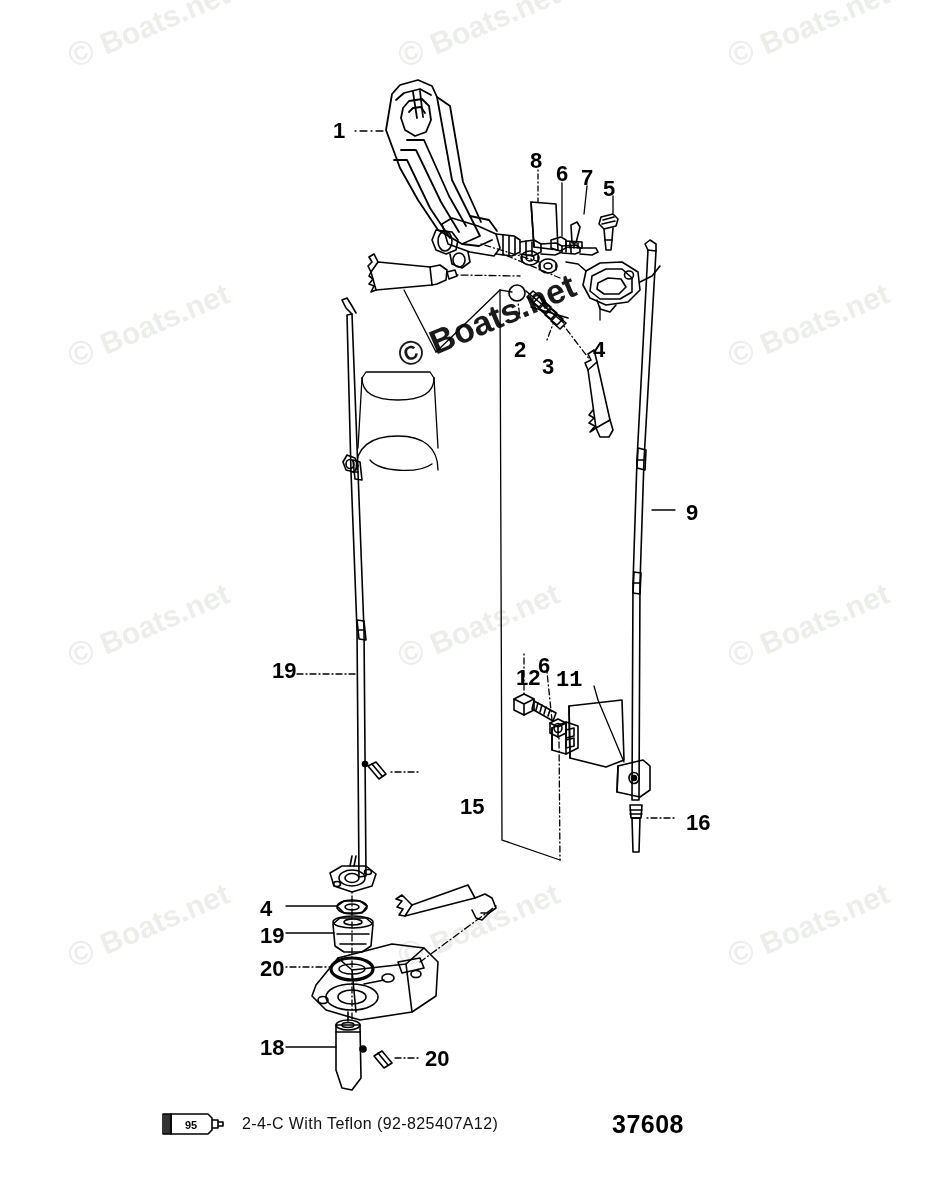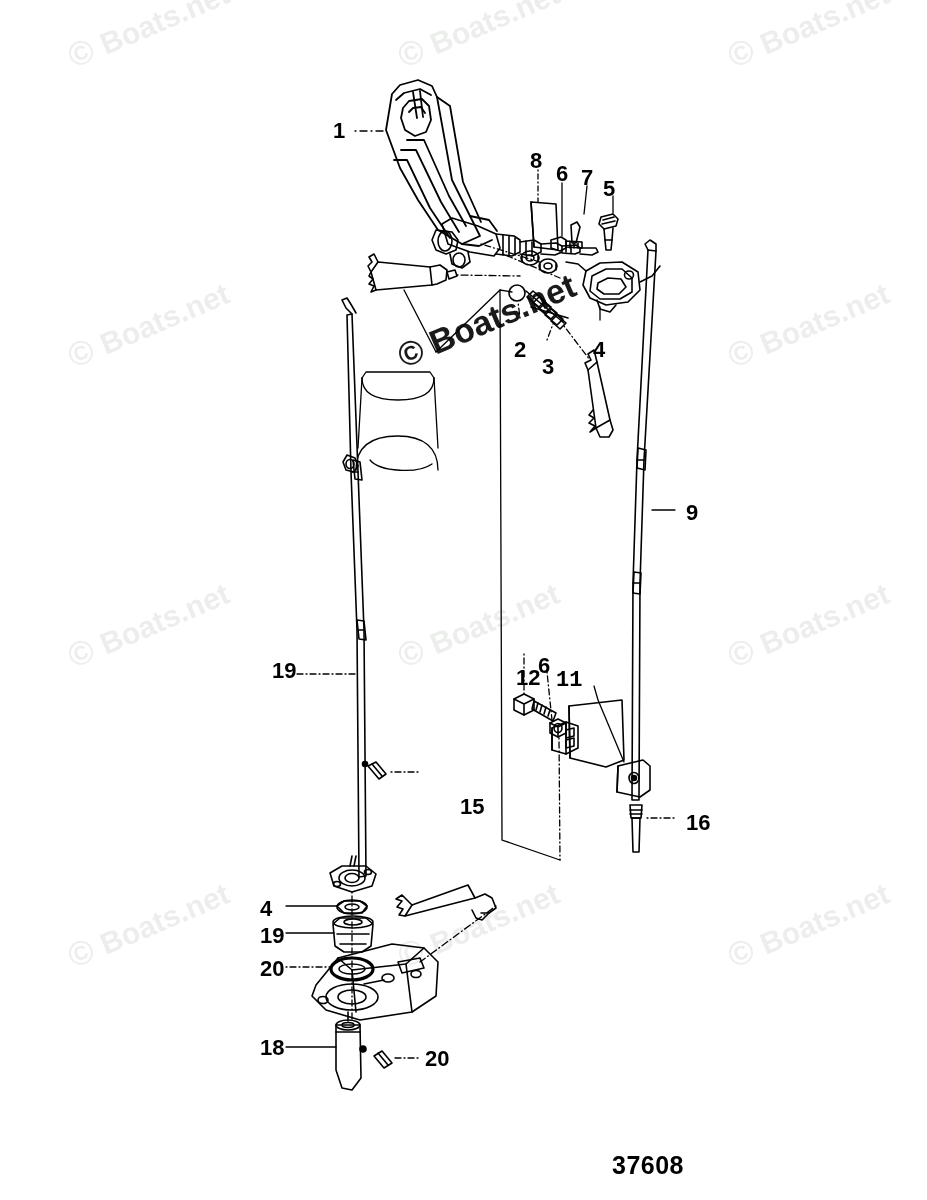--- a/index.html
+++ b/index.html
@@ -46,21 +46,21 @@
   
   #legend{
     position:absolute;left:160px;top:1108px;z-index:20;
     display:flex;align-items:center;gap:10px;
   }
   #legend-text{
     font-family:"Liberation Sans", sans-serif;
     font-size:16px;letter-spacing:.4px;color:#111;white-space:nowrap;
   }
   #partno{
-    position:absolute;left:612px;top:1151px;z-index:20;
+    position:absolute;left:612px;top:1110px;z-index:20;
     font-family:"Liberation Sans", sans-serif;
     font-weight:700;font-size:25px;letter-spacing:.5px;color:#000;
   }
 </style>
 </head>
 <body>
 
 <div id="page">
 
   <div class="wm-layer" id="wm-layer">
@@ -365,15 +365,28 @@
       <div class="lbl" style="left: 538px; top: 655px;">6</div>
       <div class="lbl" style="left: 272px; top: 660px;">19</div>
       <div class="lbl" style="left: 427px; top: 796px; margin-left: 33px;">15</div>
       <div class="lbl" style="left: 260px; top: 898px;">4</div>
       <div class="lbl" style="left: 260px; top: 925px;">19</div>
       <div class="lbl" style="left: 260px; top: 958px;">20</div>
       <div class="lbl" style="left: 260px; top: 1037px;">18</div>
       <div class="lbl" style="left: 425px; top: 1048px; text-align: center;">20</div>
     </div>
 
+  <div id="legend">
+    <svg width="72" height="32" viewBox="0 0 72 32">
+      <g fill="none" stroke="#000" stroke-width="1.6" stroke-linejoin="round">
+        <rect x="3" y="6" width="8" height="20"></rect>
+        <path d="M5,6 L5,26 M7,6 L7,26 M9,6 L9,26"></path>
+        <path d="M11,6 L48,6 L52,10 L52,22 L48,26 L11,26 Z"></path>
+        <path d="M52,12 L58,12 L58,20 L52,20"></path>
+        <path d="M58,14 L63,14 L63,18 L58,18"></path>
+      </g>
+      <text x="31" y="21" text-anchor="middle" font-family="Liberation Sans, sans-serif" font-size="11" font-weight="700" fill="#000">95</text>
+    </svg>
+    <span id="legend-text">2-4-C  With Teflon (92-825407A12)</span>
+  </div>
 
   <div id="partno">37608</div>
 </div>
 
 </body></html>

